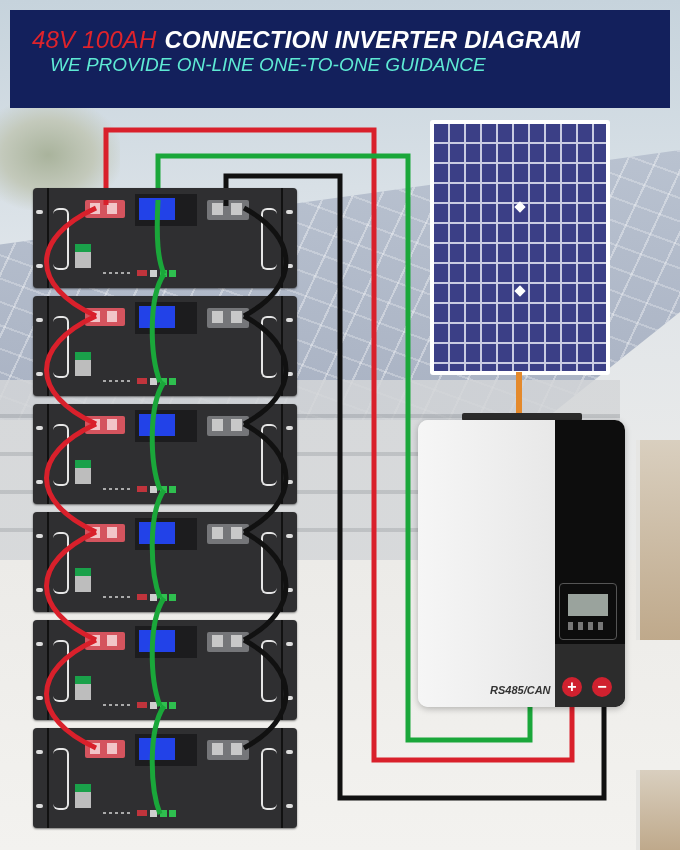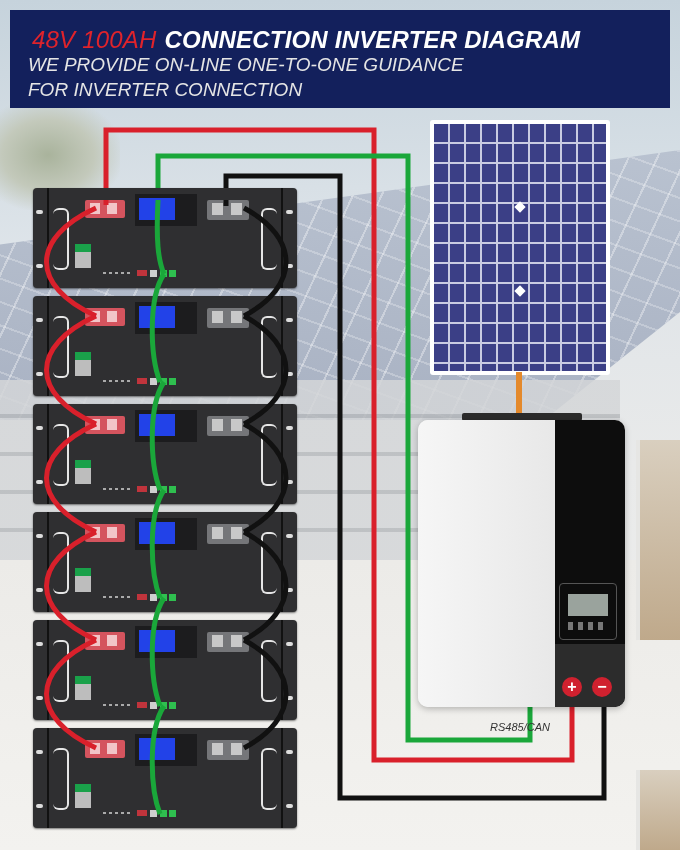--- a/index.html
+++ b/index.html
@@ -18,42 +18,42 @@
     background:repeating-linear-gradient(180deg,#d4d6d8 0 34px,#b7babd 34px 38px);opacity:.85;}
   .wall{left:0;top:560px;width:680px;height:290px;background:linear-gradient(180deg,#ecebe8,#f3f2ef);}
   .window{left:636px;top:440px;width:44px;height:200px;background:linear-gradient(180deg,#d9cfbf,#bfa98b);border-left:4px solid #e6e6e4;}
   .window2{left:636px;top:770px;width:44px;height:80px;background:linear-gradient(180deg,#d9cfbf,#bfa98b);border-left:4px solid #e6e6e4;}
 
   
   .header{left:10px;top:10px;width:660px;height:98px;background:#13205c;}
   .h-title{left:22px;top:16px;font-size:24px;font-weight:bold;font-style:italic;white-space:nowrap;letter-spacing:.2px;}
   .h-red{color:#e0232b;font-weight:normal;}
   .h-white{color:#ffffff;margin-left:8px;}
-  .h-sub{left:18px;font-size:19px;font-style:italic;color:#e5e5e5;white-space:nowrap;}
+  .h-sub{left:40px;font-size:19px;font-style:italic;color:#5eead4;white-space:nowrap;}
 
   
   .panel{left:430px;top:120px;width:180px;height:255px;background:#fff;border-radius:3px;padding:4px;box-sizing:border-box;}
   .panel-inner{width:100%;height:100%;
     background:repeating-linear-gradient(90deg,rgba(0,0,0,0) 0 14px,#c9cbe2 14px 16px),
                repeating-linear-gradient(180deg,rgba(0,0,0,0) 0 18px,#c9cbe2 18px 20px),
                #3b3f86;}
   .panel-dot{width:8px;height:8px;background:#fff;transform:rotate(45deg);}
   .panel-cable{left:516px;top:372px;width:6px;height:50px;background:#e4892b;}
 
   
   .bracket{left:462px;top:413px;width:120px;height:8px;background:#2b2b2b;border-radius:2px;}
   .inverter{left:418px;top:420px;width:207px;height:287px;border-radius:10px;background:#f4f4f4;overflow:hidden;box-shadow:0 2px 6px rgba(0,0,0,.25);}
   .inv-white{left:0;top:0;width:137px;height:287px;background:linear-gradient(90deg,#f6f6f6,#e8e8e8);}
   .inv-black{left:137px;top:0;width:70px;height:287px;background:#0d0d0d;}
   .inv-gray{left:137px;top:224px;width:70px;height:63px;background:#2c2c2c;border-radius:0 0 10px 0;}
   .inv-lcd{left:141px;top:163px;width:56px;height:55px;border:1px solid #555;border-radius:4px;}
   .inv-screen{left:8px;top:10px;width:40px;height:22px;background:#9aa39d;}
   .inv-btns{left:8px;top:38px;width:40px;height:8px;background:repeating-linear-gradient(90deg,#777 0 5px,rgba(0,0,0,0) 5px 10px);}
   .term{width:20px;height:20px;border-radius:50%;background:#d0212f;color:#fff;font-weight:bold;font-size:16px;line-height:19px;text-align:center;}
-  .rs485{left:490px;top:721px;font-size:11px;font-weight:normal;font-style:italic;color:#333;}
+  .rs485{left:490px;top:684px;font-size:11px;font-weight:bold;font-style:italic;color:#333;}
 
   
   .battery{left:33px;width:264px;height:100px;background:#2f2f31;border-radius:4px;box-shadow:0 1px 2px rgba(0,0,0,.5);}
   .b-ear-l{left:0;top:0;width:14px;height:100%;border-right:2px solid #111;}
   .b-ear-r{right:0;top:0;width:14px;height:100%;border-left:2px solid #111;}
   .b-hole{width:7px;height:4px;background:#ddd;border-radius:2px;left:3px;}
   .b-handle{width:14px;height:58px;border:2px solid #e6e6e6;border-radius:6px;}
   .b-pos{left:52px;top:12px;width:40px;height:18px;background:#d4545e;border-radius:2px;}
   .b-pos i{position:absolute;top:3px;width:10px;height:11px;background:#f2c5c8;}
   .b-lcd{left:102px;top:6px;width:62px;height:32px;background:#1c1c1e;}
@@ -75,21 +75,20 @@
 <div class="abs gutter"></div>
 <div class="abs wall"></div>
 <div class="abs window"></div>
 <div class="abs window2"></div>
 
 <div class="abs header">
   <div class="abs h-title">
     <span class="h-red">48V 100AH</span><span class="h-white">CONNECTION INVERTER DIAGRAM</span>
   </div>
   <div class="abs h-sub" style="top:44px">WE PROVIDE ON-LINE ONE-TO-ONE GUIDANCE</div>
-  <div class="abs h-sub" style="top:69px">FOR INVERTER CONNECTION</div>
 </div>
 
 <div class="abs panel">
   <div class="panel-inner"></div>
   <div class="abs panel-dot" style="left:86px;top:83px"></div>
   <div class="abs panel-dot" style="left:86px;top:167px"></div>
 </div>
 <div class="abs panel-cable"></div>
 
 <svg class="wire" width="680" height="850">

